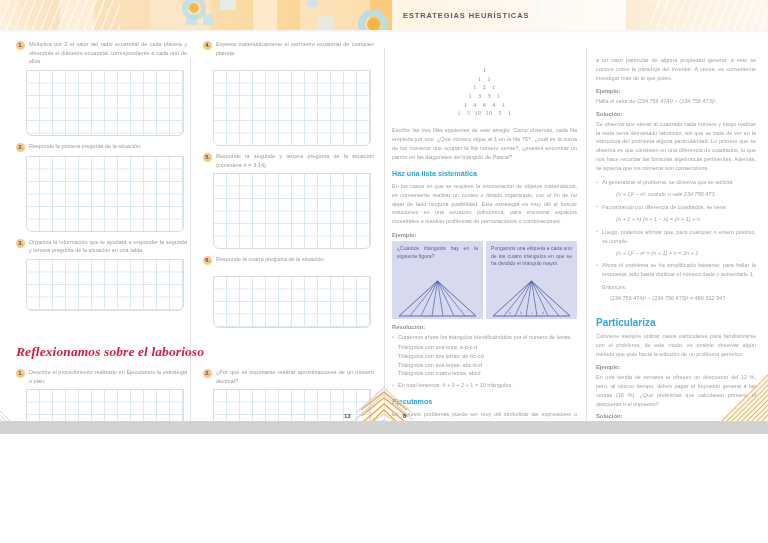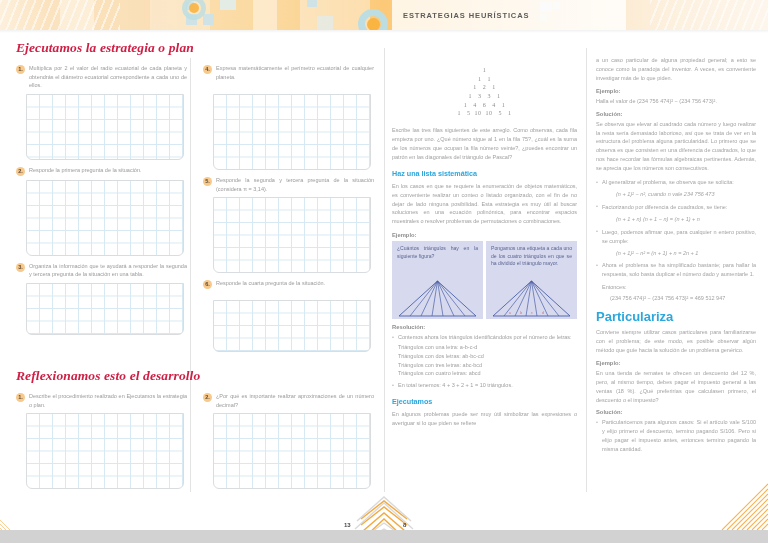--- a/index.html
+++ b/index.html
@@ -5,21 +5,21 @@
   * { box-sizing: border-box; }
   html, body {
     margin: 0; padding: 0;
     width: 768px; height: 543px;
     overflow: hidden;
     background: #ffffff;
     font-family: "Liberation Sans", sans-serif;
   }
   #page {
     position: relative;
-    width: 768px; height: 543px;
+    width: 768px; height: 434px;
     background: #ffffff;
     overflow: hidden;
   }
 
   
   .header-band {
     position: absolute; top: 0; left: 0;
     width: 768px; height: 30px;
     overflow: hidden;
     background: #ffffff;
@@ -161,22 +161,22 @@
     font-size: 5.5px; line-height: 1.6; color: #a0a0a0;
     padding-left: 6px;
   }
 
   
   .rt-text {
     font-size: 5.5px; line-height: 1.62; color: #a3a3a3;
     text-align: justify; margin: 0 0 5px 0;
   }
   .rt-head {
-    font-size: 13px; font-weight: bold; color: #2ba7dd;
-    margin: 8px 0 4px 0;
+    font-size: 10px; font-weight: bold; color: #2ba7dd;
+    margin: 16px 0 4px 0;
   }
   .rt-label {
     font-size: 5.8px; font-weight: bold; color: #8f8f8f;
     margin: 5px 0 3px 0;
   }
   .rt-list { margin: 0; padding: 0; list-style: none; }
   .rt-list li {
     font-size: 5.5px; line-height: 1.62; color: #a3a3a3;
     position: relative; padding-left: 6px; margin-bottom: 4px;
     text-align: justify;
@@ -254,21 +254,20 @@
     <div class="hb-title" style="left:403px;">ESTRATEGIAS HEURÍSTICAS</div>
   </div>
   <div class="hb-shadow"></div>
 
   <div class="vrule" style="left:190px; top:58px;  height:434px;"></div>
   <div class="vrule" style="left:384px; top:48px;  height:444px;"></div>
   <div class="vrule" style="left:586px; top:48px;  height:444px;"></div>
 
   <div class="col col-left">
 
-    <h2 class="sec-title">Ejecutamos la estrategia o plan</h2>
 
     <div class="ws-grid">
       <div class="ws-col">
 
         <div class="item">
           <div class="item-head">
             <span class="bullet-num">1.</span>
             <span class="item-text">Multiplica por 2 el valor del radio ecuatorial de cada planeta y obtendrás el diámetro ecuatorial correspondiente a cada uno de ellos.</span>
           </div>
           <div class="answer-box med"></div>
@@ -314,21 +313,21 @@
           <div class="item-head">
             <span class="bullet-num">6.</span>
             <span class="item-text">Responde la cuarta pregunta de la situación.</span>
           </div>
           <div class="answer-box short" style="margin-top:11px;"></div>
         </div>
 
       </div>
     </div>
 
-    <h2 class="sec-title" style="margin-top:10px;">Reflexionamos esto el desarrollo</h2>
+    <h2 class="sec-title" style="margin-top:10px;">Reflexionamos sobre el laborioso</h2>
 
     <div class="ws-grid">
       <div class="ws-col">
         <div class="item">
           <div class="item-head">
             <span class="bullet-num">1.</span>
             <span class="item-text">Describe el procedimiento realizado en Ejecutamos la estrategia o plan.</span>
           </div>
           <div class="answer-box tall"></div>
         </div>

